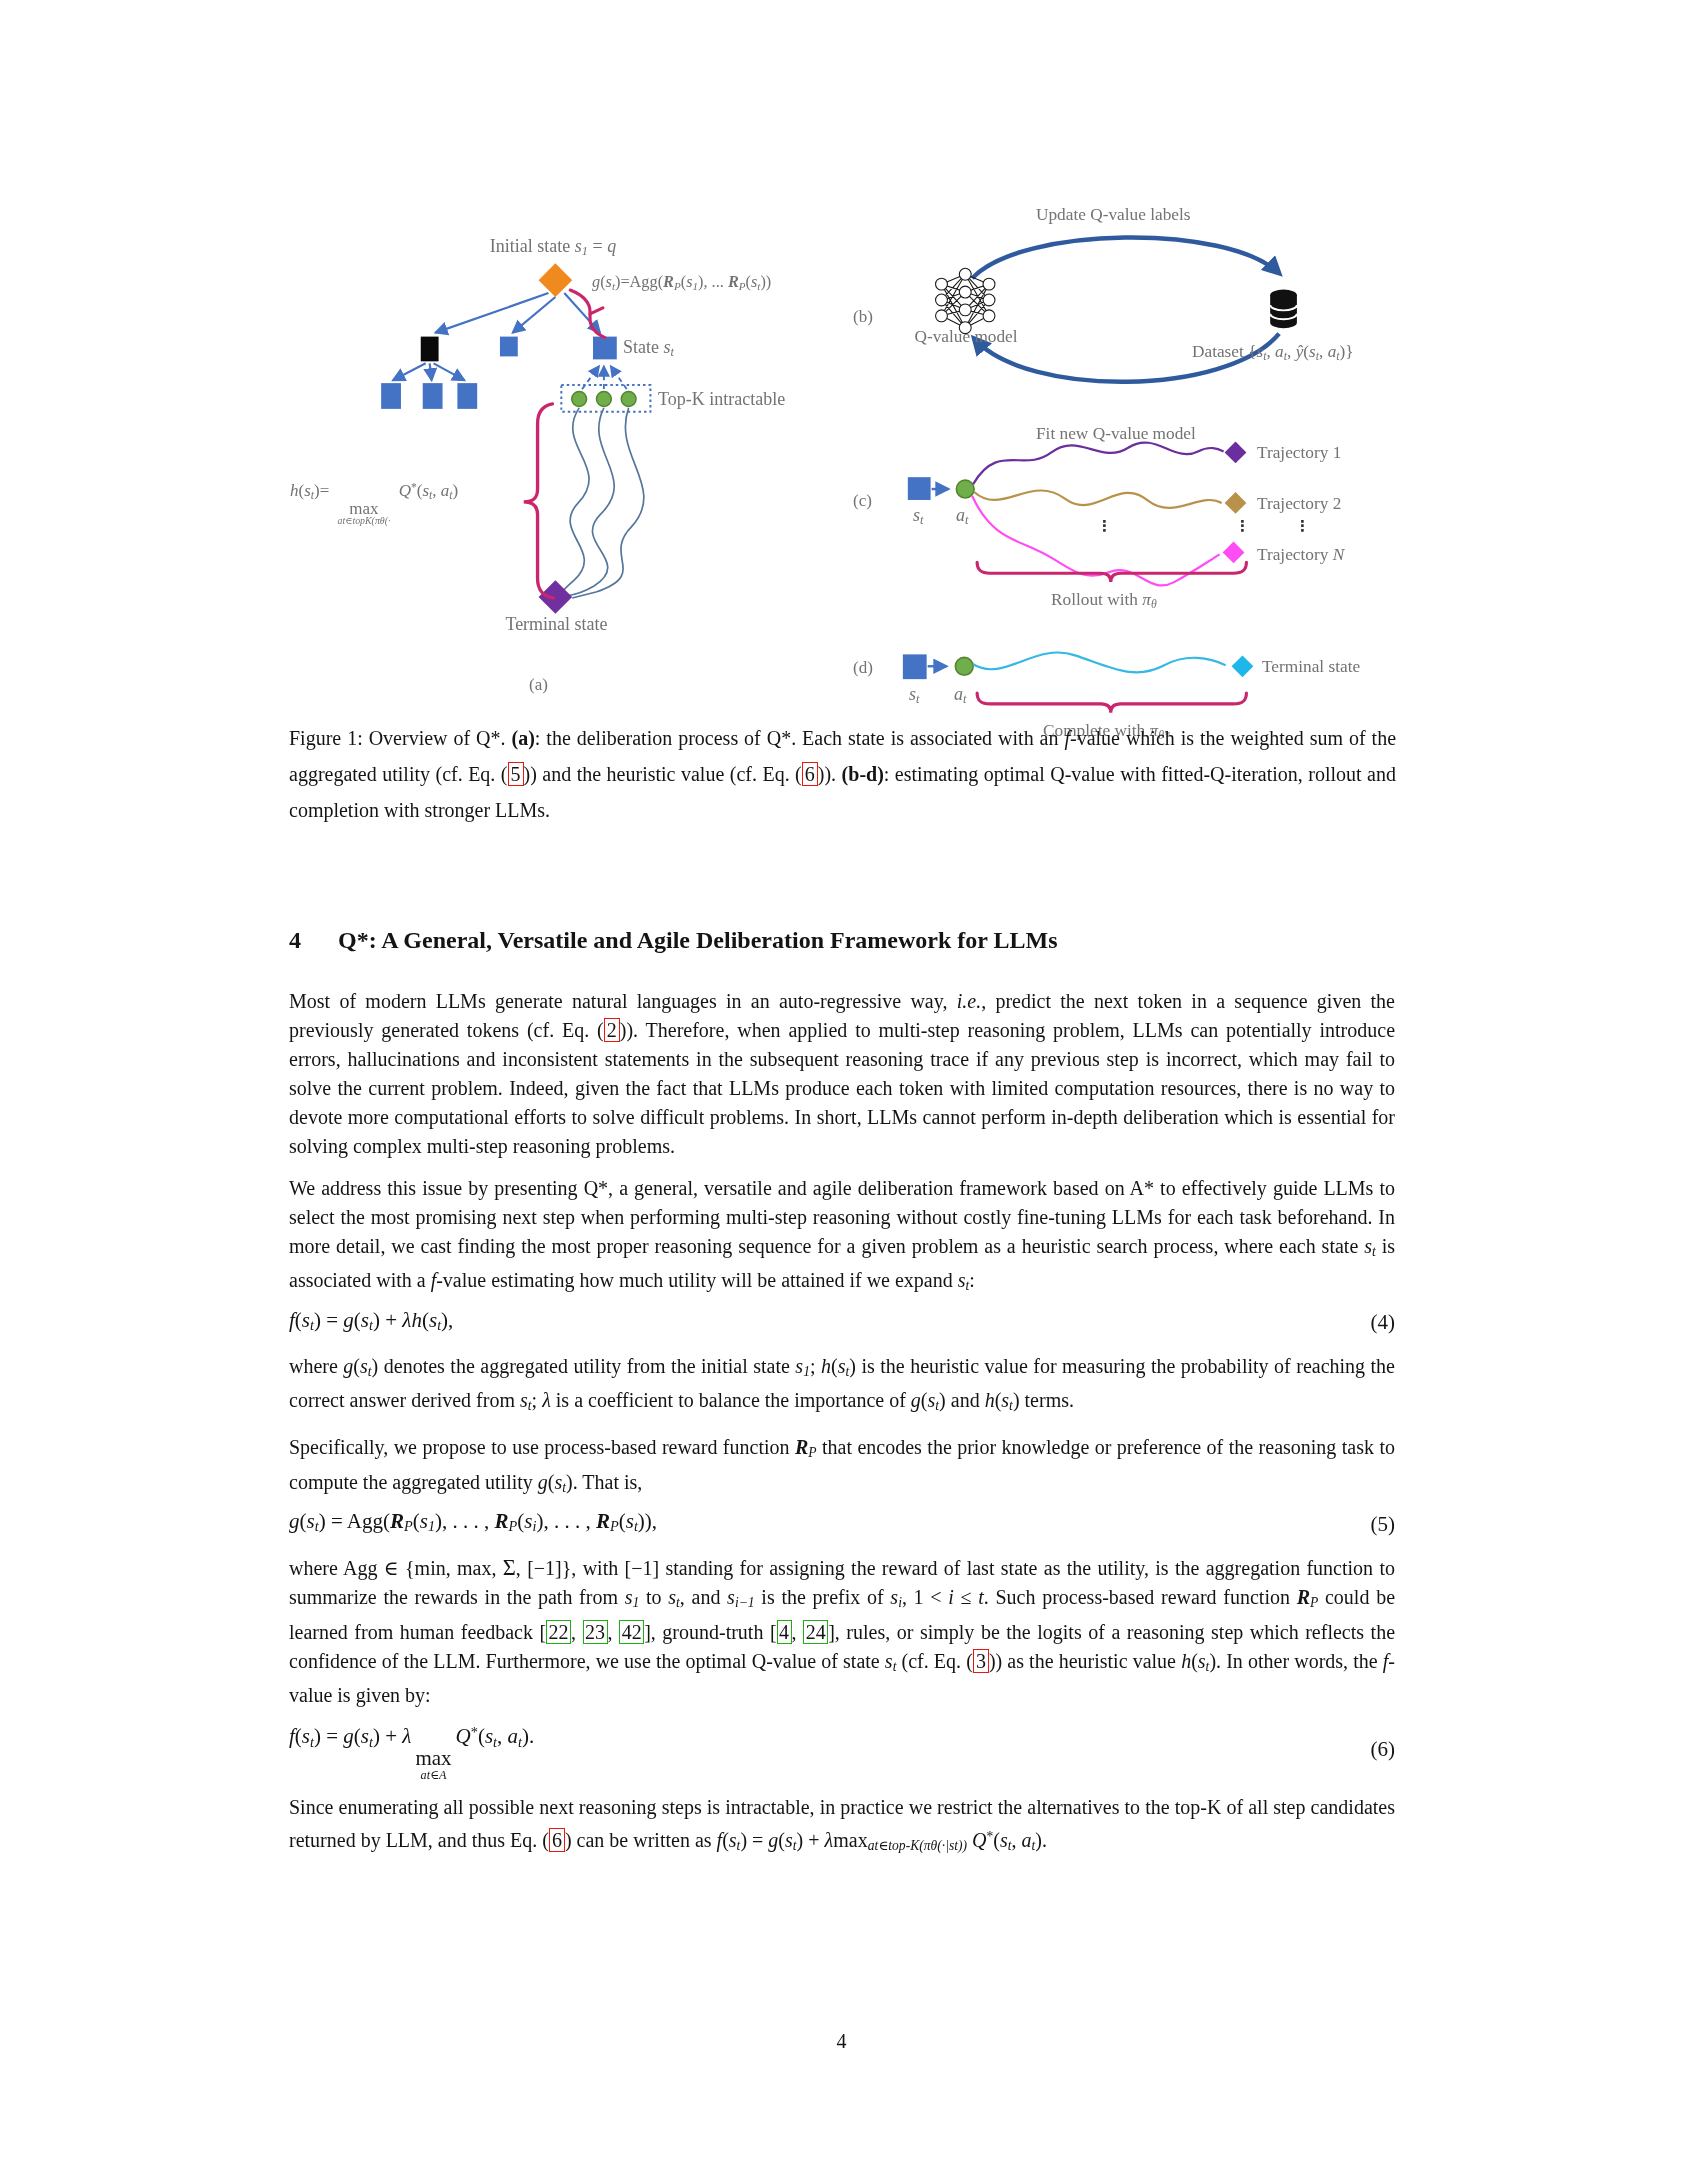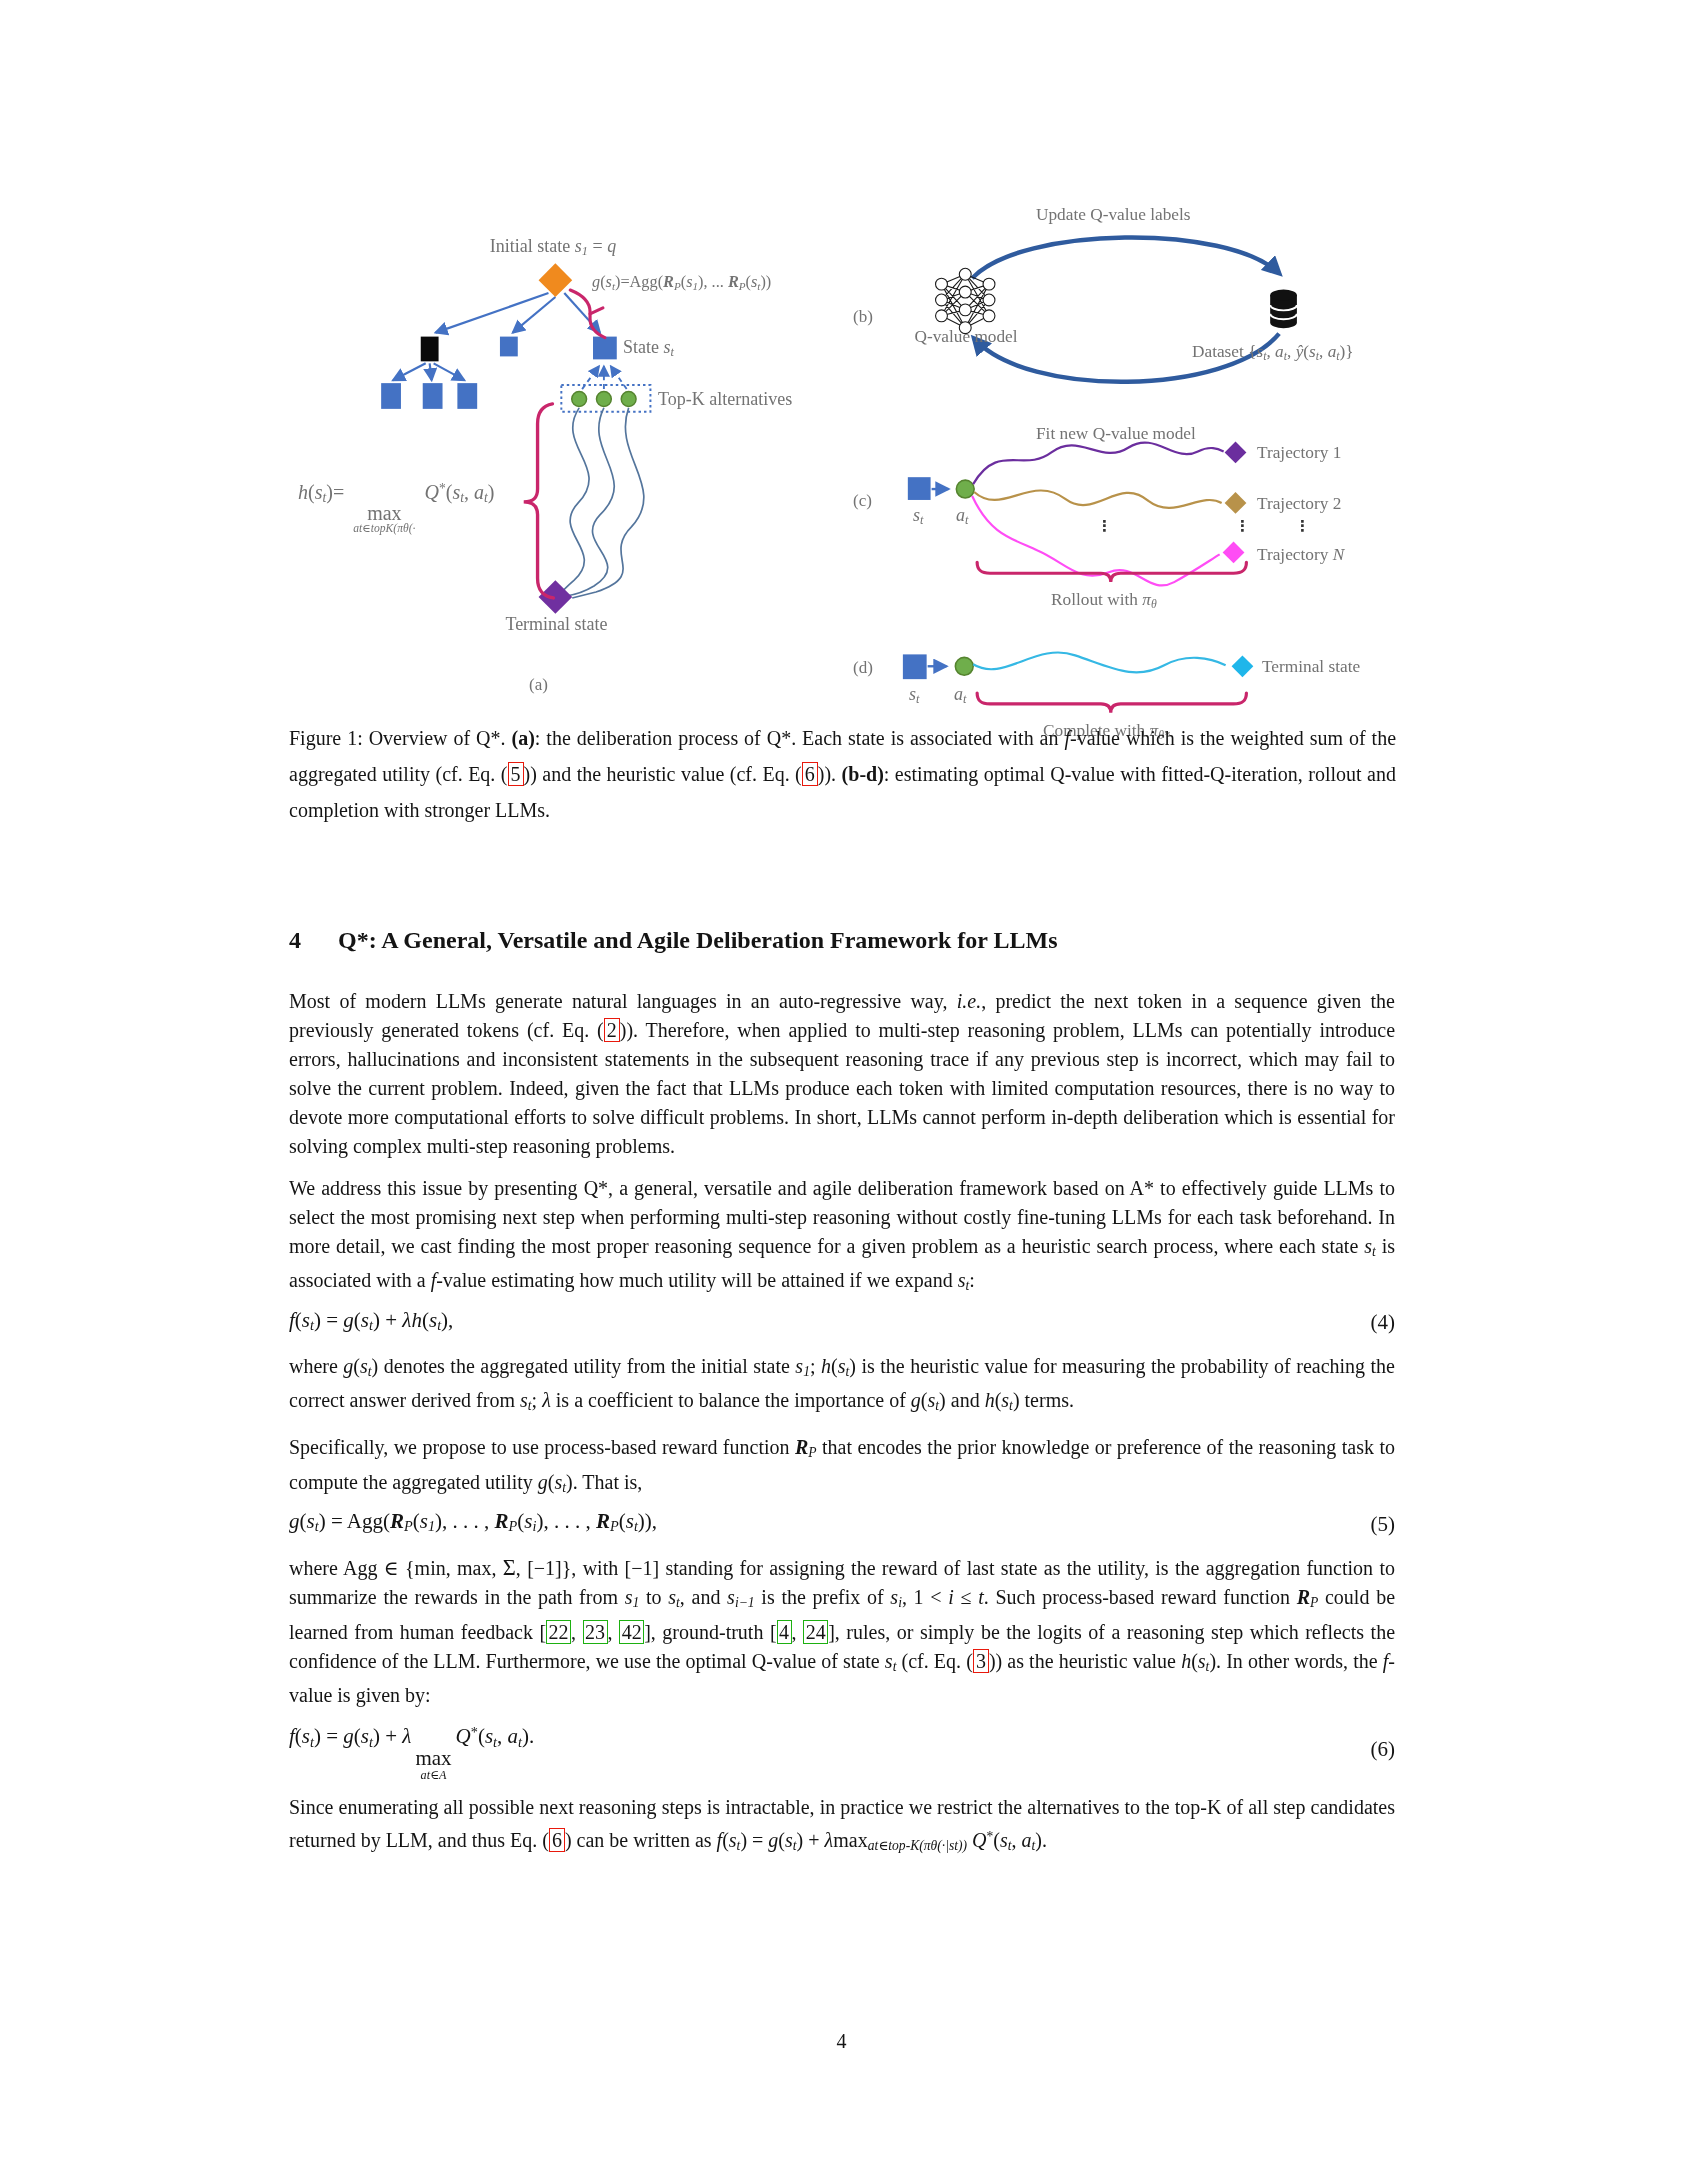--- a/index.html
+++ b/index.html
@@ -146,22 +146,22 @@
     <path d="M983,671 C1014,690 1046,648 1086,662 C1122,674 1146,688 1176,672 C1198,660 1222,664 1238,672" stroke="#35B8E4" stroke-width="2.2" fill="none"></path>
     <polygon points="1255,662 1266,673 1255,684 1244,673" fill="#1FB6EA"></polygon>
     <path d="M987,700 C987,708 991,711 1000,711 L1112,711 C1119,711 1122,714 1122,720 C1122,714 1125,711 1132,711 L1246,711 C1255,711 1259,708 1259,700" stroke="#C9266B" stroke-width="3.2" fill="none" stroke-linecap="round"></path>
   </g>
 </svg>
 
 <div>
   <div class="lbl center" style="left:444px;top:236px;width:218px;font-size:18px"><span>Initial state </span><span class="seg-i">s</span><span class="seg-sub">1</span><span> = </span><span class="seg-i">q</span></div>
   <div class="lbl" style="left:592px;top:273px;font-size:16.3px"><span class="seg-i">g</span><span>(</span><span class="seg-i">s</span><span class="seg-sub">t</span><span>)=Agg(</span><span class="seg-cal">R</span><span class="seg-sub">P</span><span>(</span><span class="seg-i">s</span><span class="seg-sub">1</span><span>), ... </span><span class="seg-cal">R</span><span class="seg-sub">P</span><span>(</span><span class="seg-i">s</span><span class="seg-sub">t</span><span>))</span></div>
   <div class="lbl" style="left:623px;top:337px;font-size:18px"><span>State </span><span class="seg-i">s</span><span class="seg-sub">t</span></div>
-  <div class="lbl" style="left:658px;top:389px;font-size:18px">Top-K alternatives</div>
-  <div class="lbl" style="left:298px;top:481px;font-size:20px"><span class="seg-i">h</span><span>(</span><span class="seg-i">s</span><span class="seg-sub">t</span><span>)= </span><span class="seg-stack">
+  <div class="lbl" style="left:658px;top:389px;font-size:18px">Top-K intractable</div>
+  <div class="lbl" style="left:290px;top:481px;font-size:17px"><span class="seg-i">h</span><span>(</span><span class="seg-i">s</span><span class="seg-sub">t</span><span>)= </span><span class="seg-stack">
         <span class="stk-top">max</span>
         <span class="stk-bot">at∈topK(πθ(·</span>
       </span><span> </span><span class="seg-i">Q</span><span class="seg-sup">*</span><span>(</span><span class="seg-i">s</span><span class="seg-sub">t</span><span>, </span><span class="seg-i">a</span><span class="seg-sub">t</span><span>)</span></div>
   <div class="lbl center" style="left:498px;top:614px;width:117px;font-size:18px">Terminal state</div>
   <div class="lbl" style="left:529px;top:675px;font-size:17px">(a)</div>
 
   <div class="lbl" style="left:853px;top:307px;font-size:17px">(b)</div>
   <div class="lbl center" style="left:904px;top:327px;width:124px">Q-value model</div>
   <div class="lbl" style="left:1192px;top:342px"><span>Dataset {</span><span class="seg-i">s</span><span class="seg-sub">t</span><span>, </span><span class="seg-i">a</span><span class="seg-sub">t</span><span>, </span><span class="seg-i">ŷ</span><span>(</span><span class="seg-i">s</span><span class="seg-sub">t</span><span>, </span><span class="seg-i">a</span><span class="seg-sub">t</span><span>)}</span></div>
   <div class="lbl" style="left:1036px;top:205px">Update Q-value labels</div>

